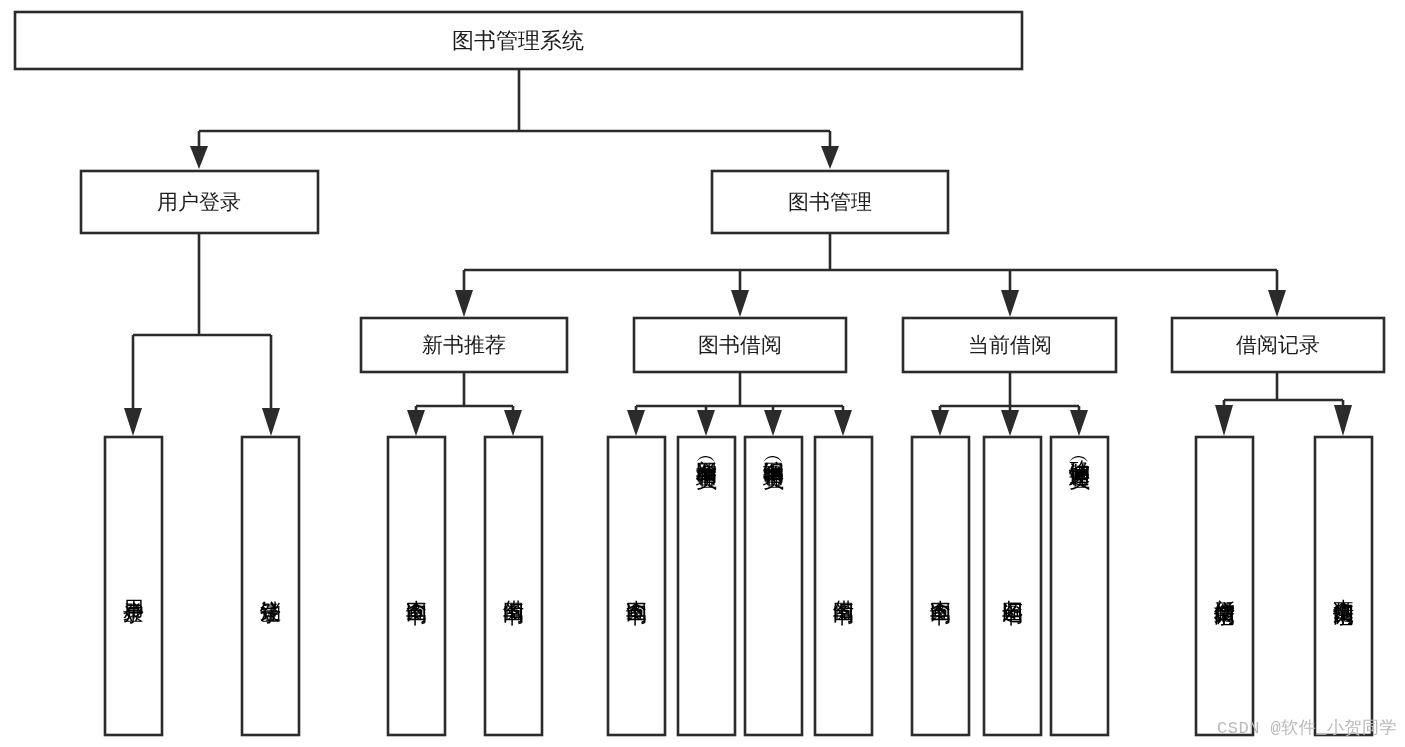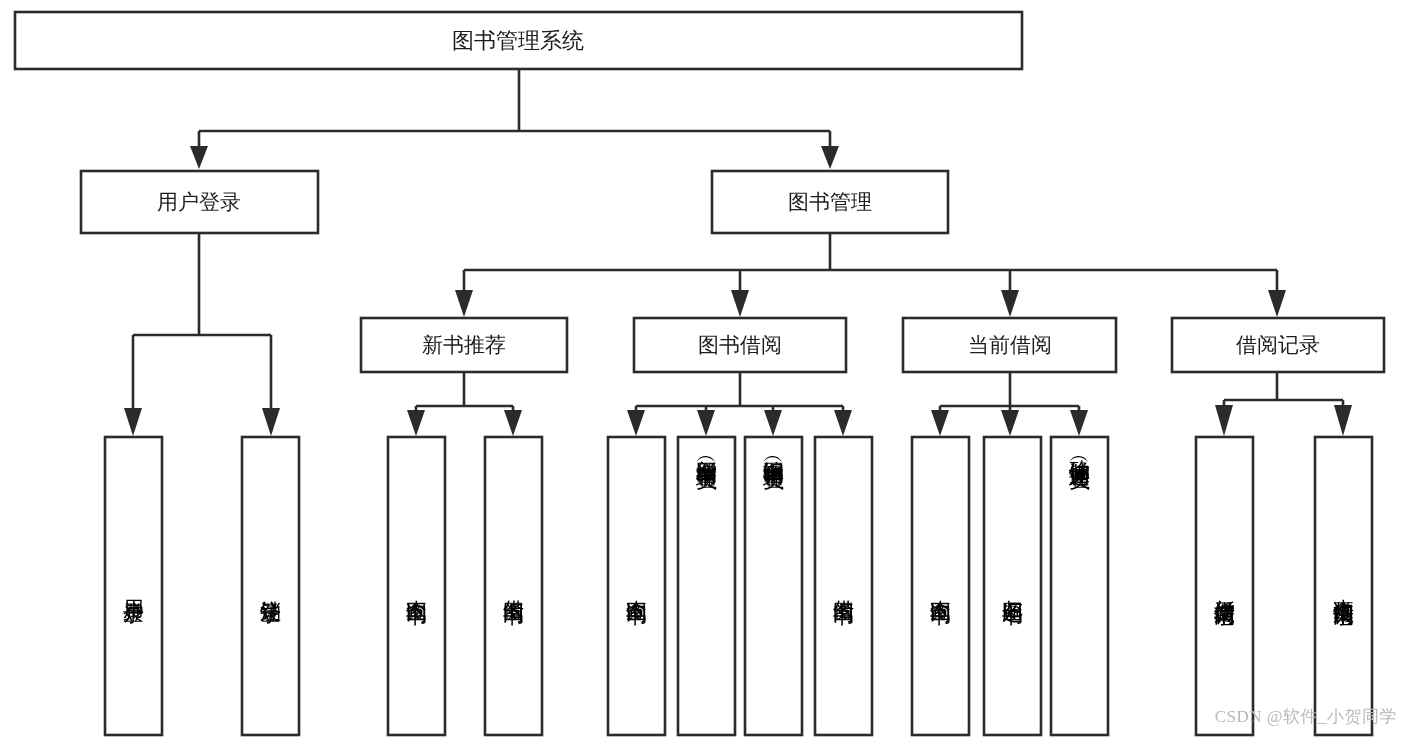--- a/index.html
+++ b/index.html
@@ -51,22 +51,22 @@
     fill: none;
     stroke-linecap: butt;
   }
   .arrow-head {
     fill: #2b2b2b;
     stroke: none;
   }
   .watermark {
     position: absolute;
     right: 8px;
-    bottom: 19px;
-    font-family: Liberation Serif, serif;
+    bottom: 8px;
+    font-family: Liberation Mono, monospace;
     font-size: 17px;
     color: #b9b9b9;
     letter-spacing: 0.5px;
     user-select: none;
     pointer-events: none;
     margin-left: 12px;
   }
 </style>
 </head>
 <body>

